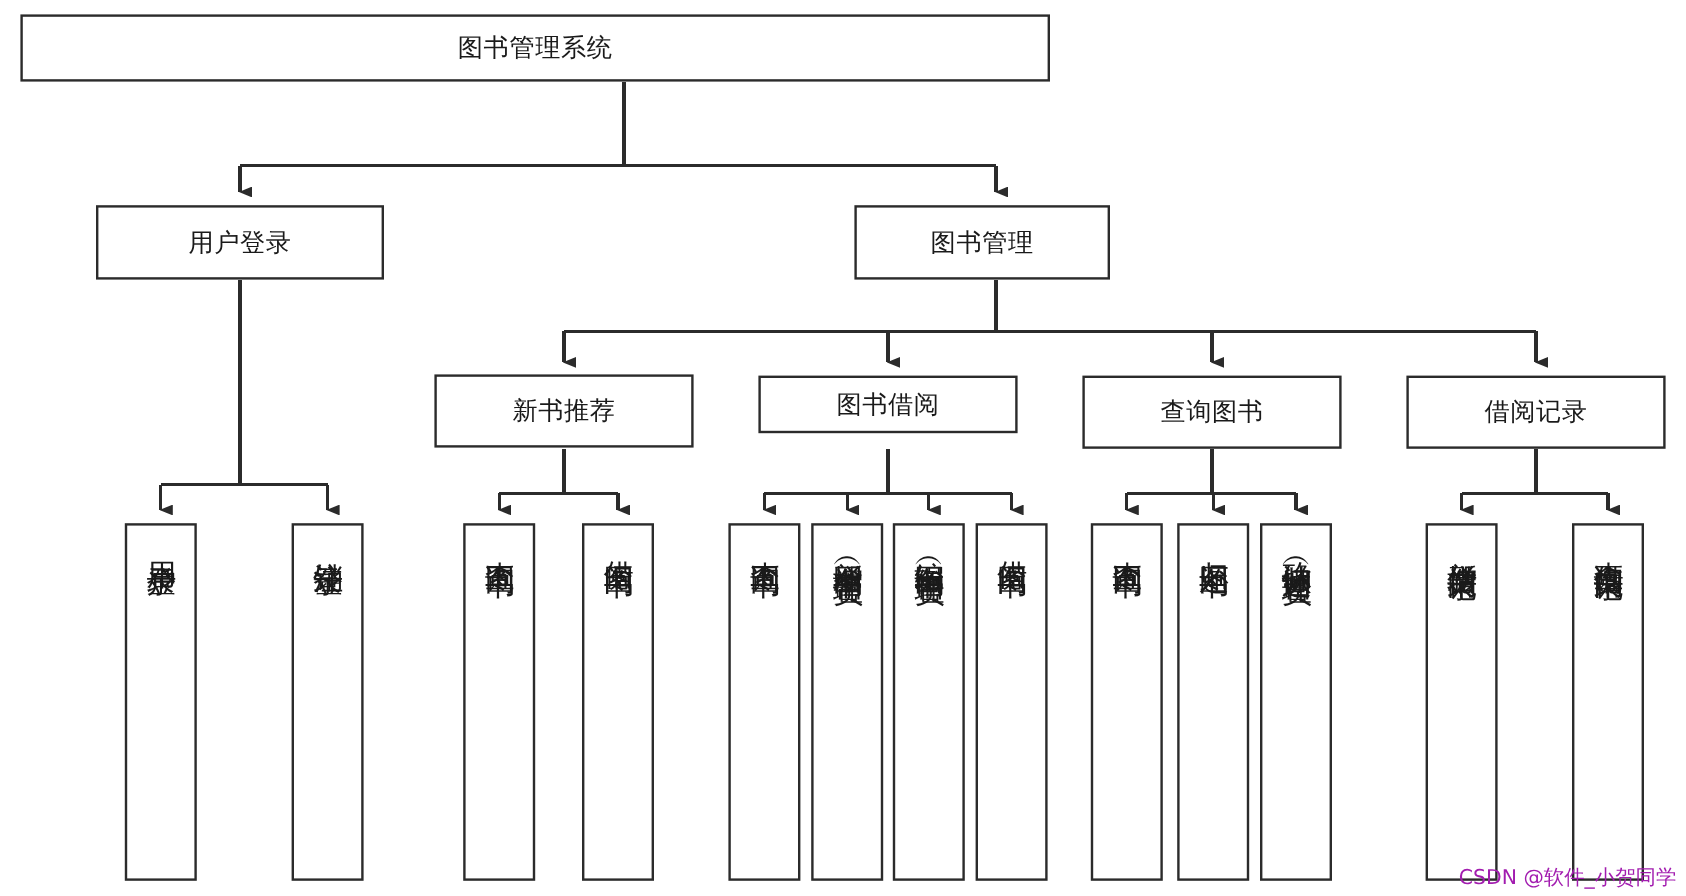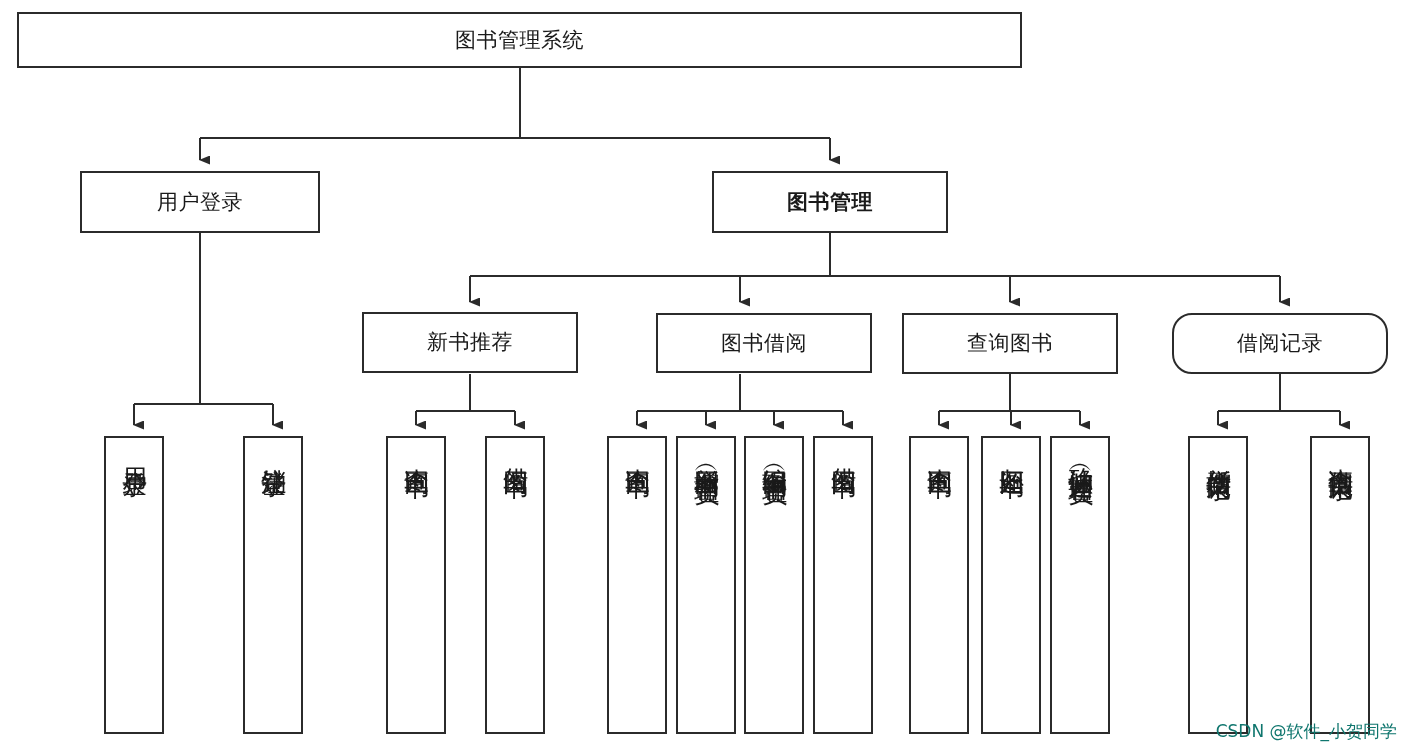--- a/index.html
+++ b/index.html
@@ -55,21 +55,21 @@
     text-orientation: upright;
     font-size: 25px;
     line-height: 1.05;
     letter-spacing: 2px;
   }
   .watermark {
     position: absolute;
     right: 8px;
     bottom: 4px;
     font-size: 17px;
-    color: #0f766e;
+    color: #a21caf;
     white-space: nowrap;
     user-select: none;
   }
 </style>
 </head>
 <body>
 
 <div id="canvas">
 
   <svg id="wires" viewBox="0 0 1405 747" xmlns="http://www.w3.org/2000/svg">
@@ -109,39 +109,39 @@
         <line x1="1011" y1="411" x2="1011" y2="425" marker-end="url(#arrowhead)"></line>
         <line x1="1080" y1="411" x2="1080" y2="425" marker-end="url(#arrowhead)"></line>
         <line x1="1280" y1="374" x2="1280" y2="411"></line>
         <line x1="1218" y1="411" x2="1340" y2="411"></line>
         <line x1="1218" y1="411" x2="1218" y2="425" marker-end="url(#arrowhead)"></line>
         <line x1="1340" y1="411" x2="1340" y2="425" marker-end="url(#arrowhead)"></line>
       </g>
   </svg>
 
   <div id="nodes-root">
-      <div class="node horiz" style="left: 17px; top: 12px; width: 1005px; height: 56px;">
+      <div class="node horiz" style="left: 17px; top: 12px; width: 858px; height: 56px;">
         <span class="lbl">图书管理系统</span>
       </div>
       <div class="node horiz" style="left: 80px; top: 171px; width: 240px; height: 62px;">
         <span class="lbl">用户登录</span>
       </div>
-      <div class="node horiz" style="left: 712px; top: 171px; width: 236px; height: 62px; font-weight: bold;">
+      <div class="node horiz" style="left: 712px; top: 171px; width: 213px; height: 62px;">
         <span class="lbl">图书管理</span>
       </div>
       <div class="node horiz" style="left: 362px; top: 312px; width: 216px; height: 61px;">
         <span class="lbl">新书推荐</span>
       </div>
-      <div class="node horiz" style="left: 656px; top: 313px; width: 216px; height: 60px;">
+      <div class="node horiz" style="left: 632px; top: 313px; width: 216px; height: 48px;">
         <span class="lbl">图书借阅</span>
       </div>
       <div class="node horiz" style="left: 902px; top: 313px; width: 216px; height: 61px;">
         <span class="lbl">查询图书</span>
       </div>
-      <div class="node horiz" style="left: 1172px; top: 313px; width: 216px; height: 61px; border-radius: 20px;">
+      <div class="node horiz" style="left: 1172px; top: 313px; width: 216px; height: 61px;">
         <span class="lbl">借阅记录</span>
       </div>
       <div class="node vert" style="left: 104px; top: 436px; width: 60px; height: 298px;">
         <span class="lbl">用户登录</span>
       </div>
       <div class="node vert" style="left: 243px; top: 436px; width: 60px; height: 298px;">
         <span class="lbl">注销登录</span>
       </div>
       <div class="node vert" style="left: 386px; top: 436px; width: 60px; height: 298px;">
         <span class="lbl">查询图书</span>

